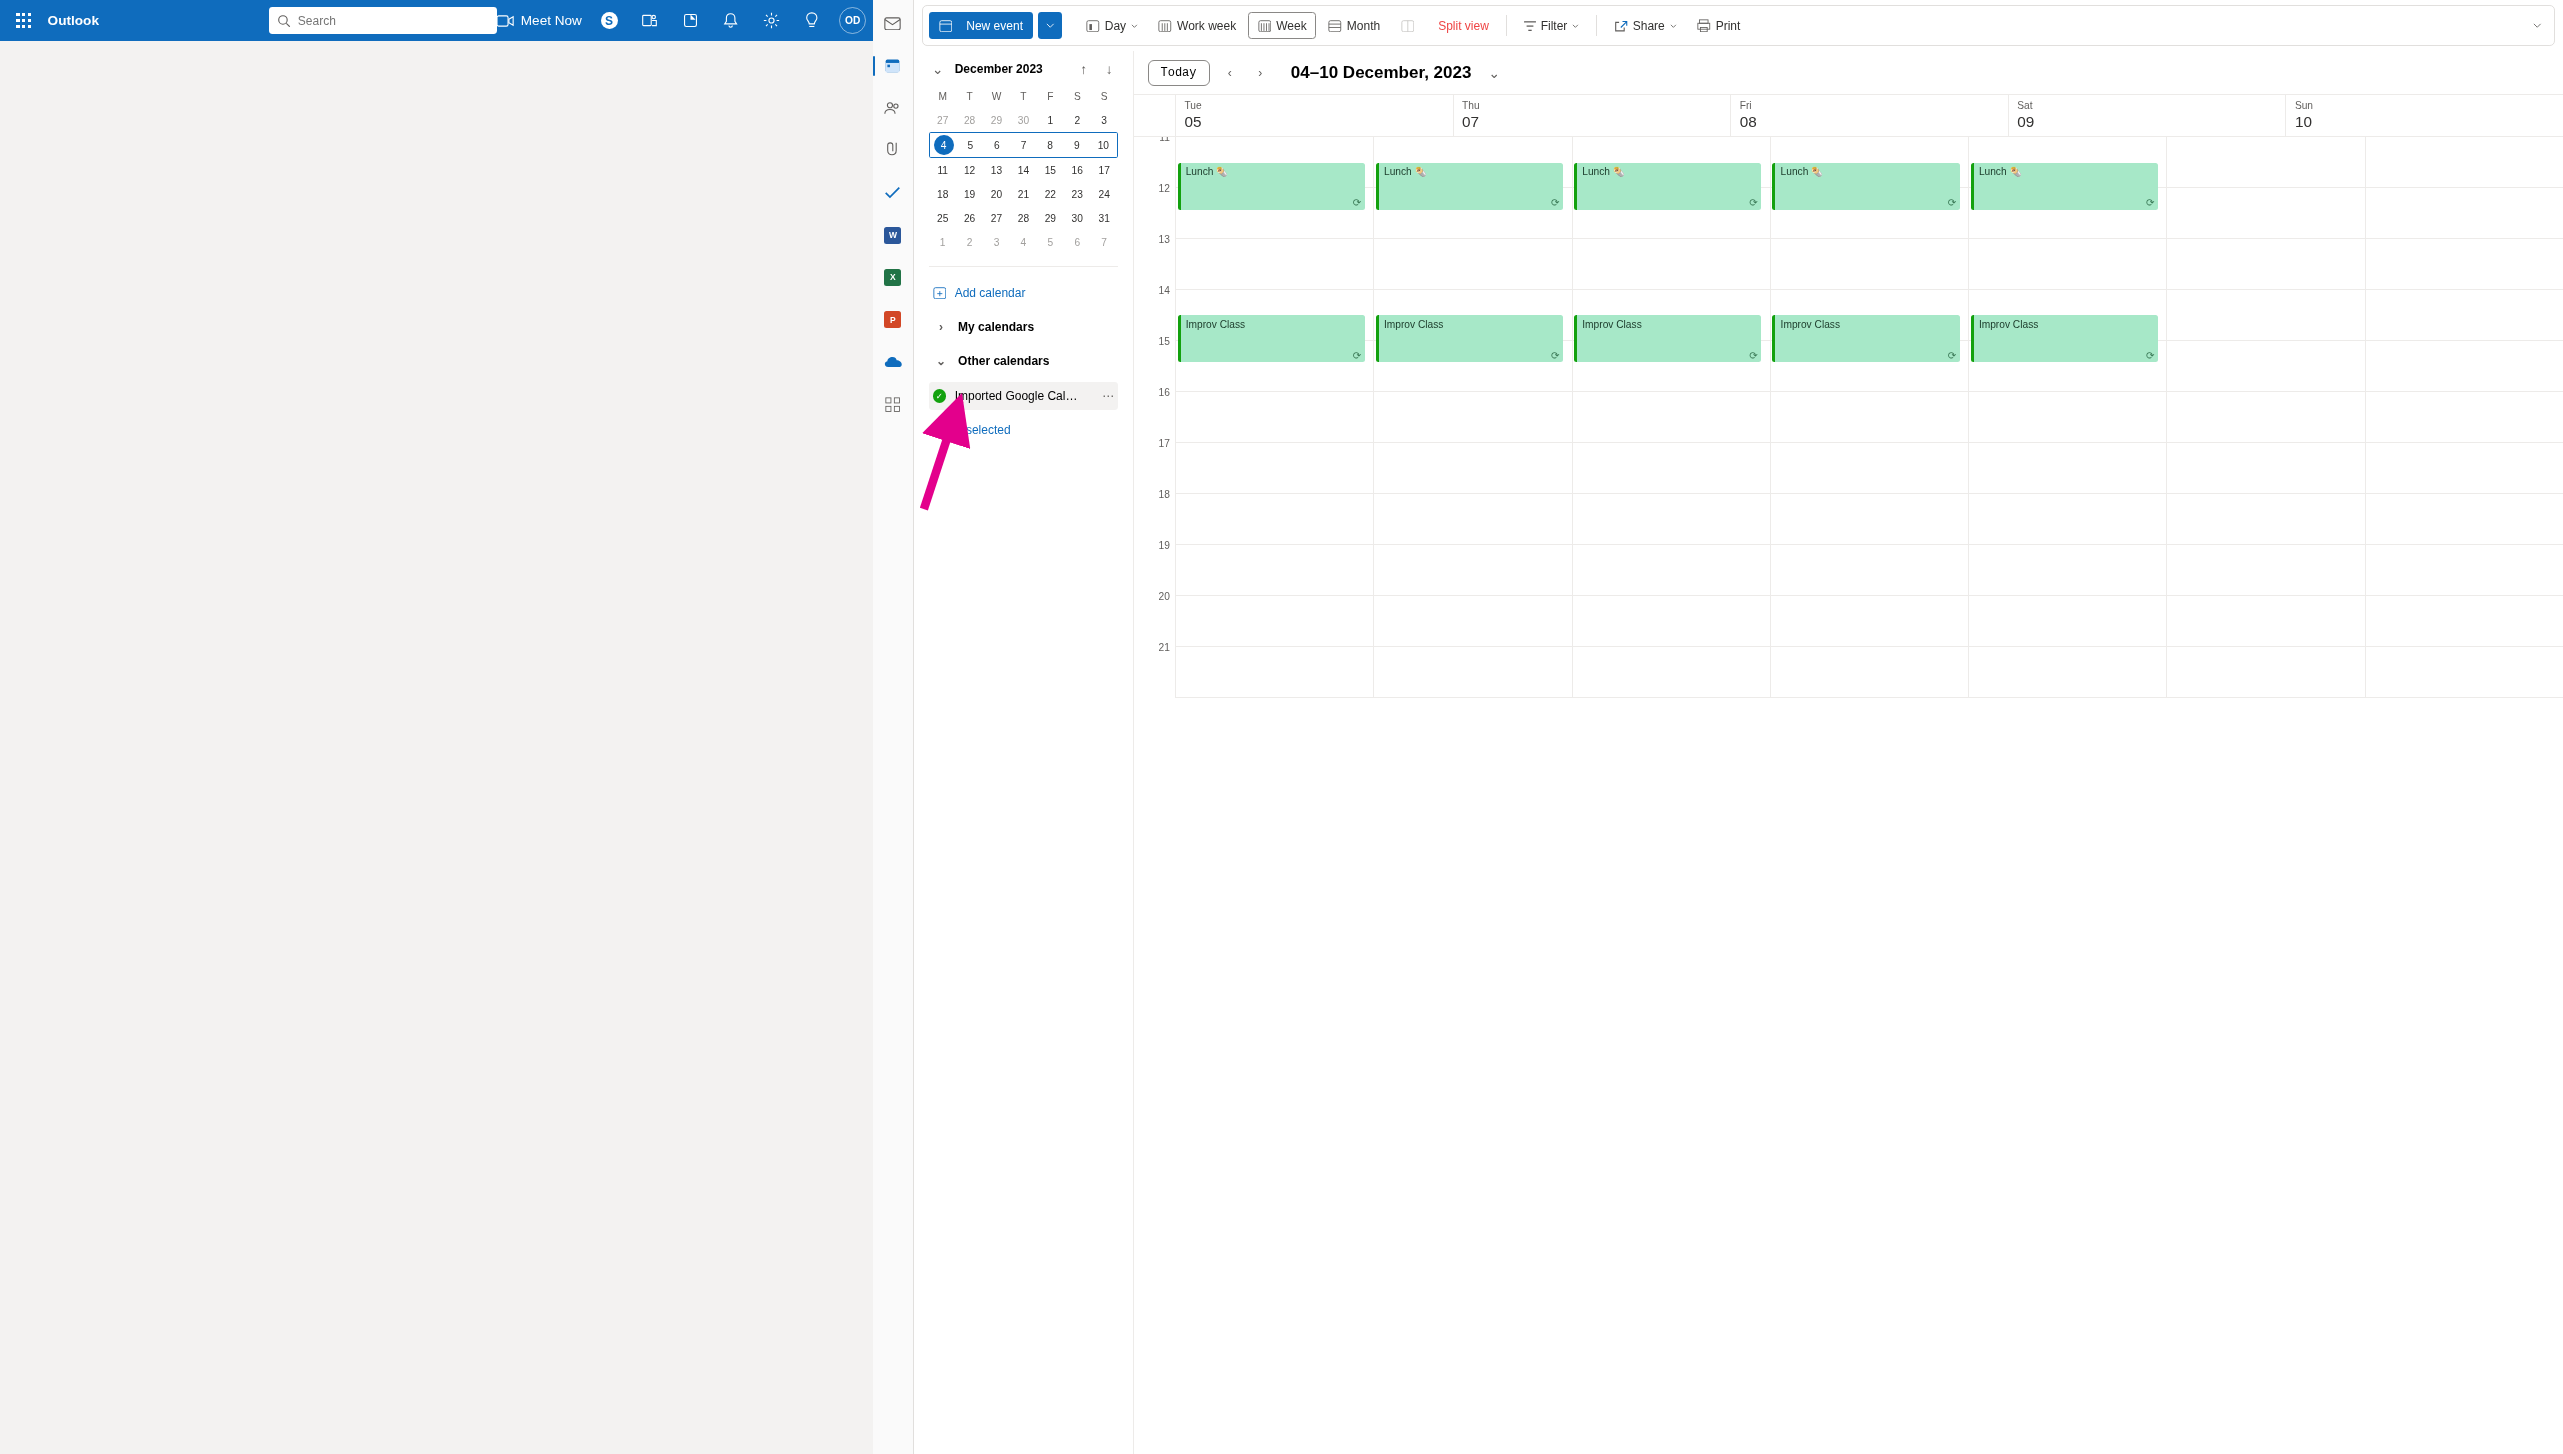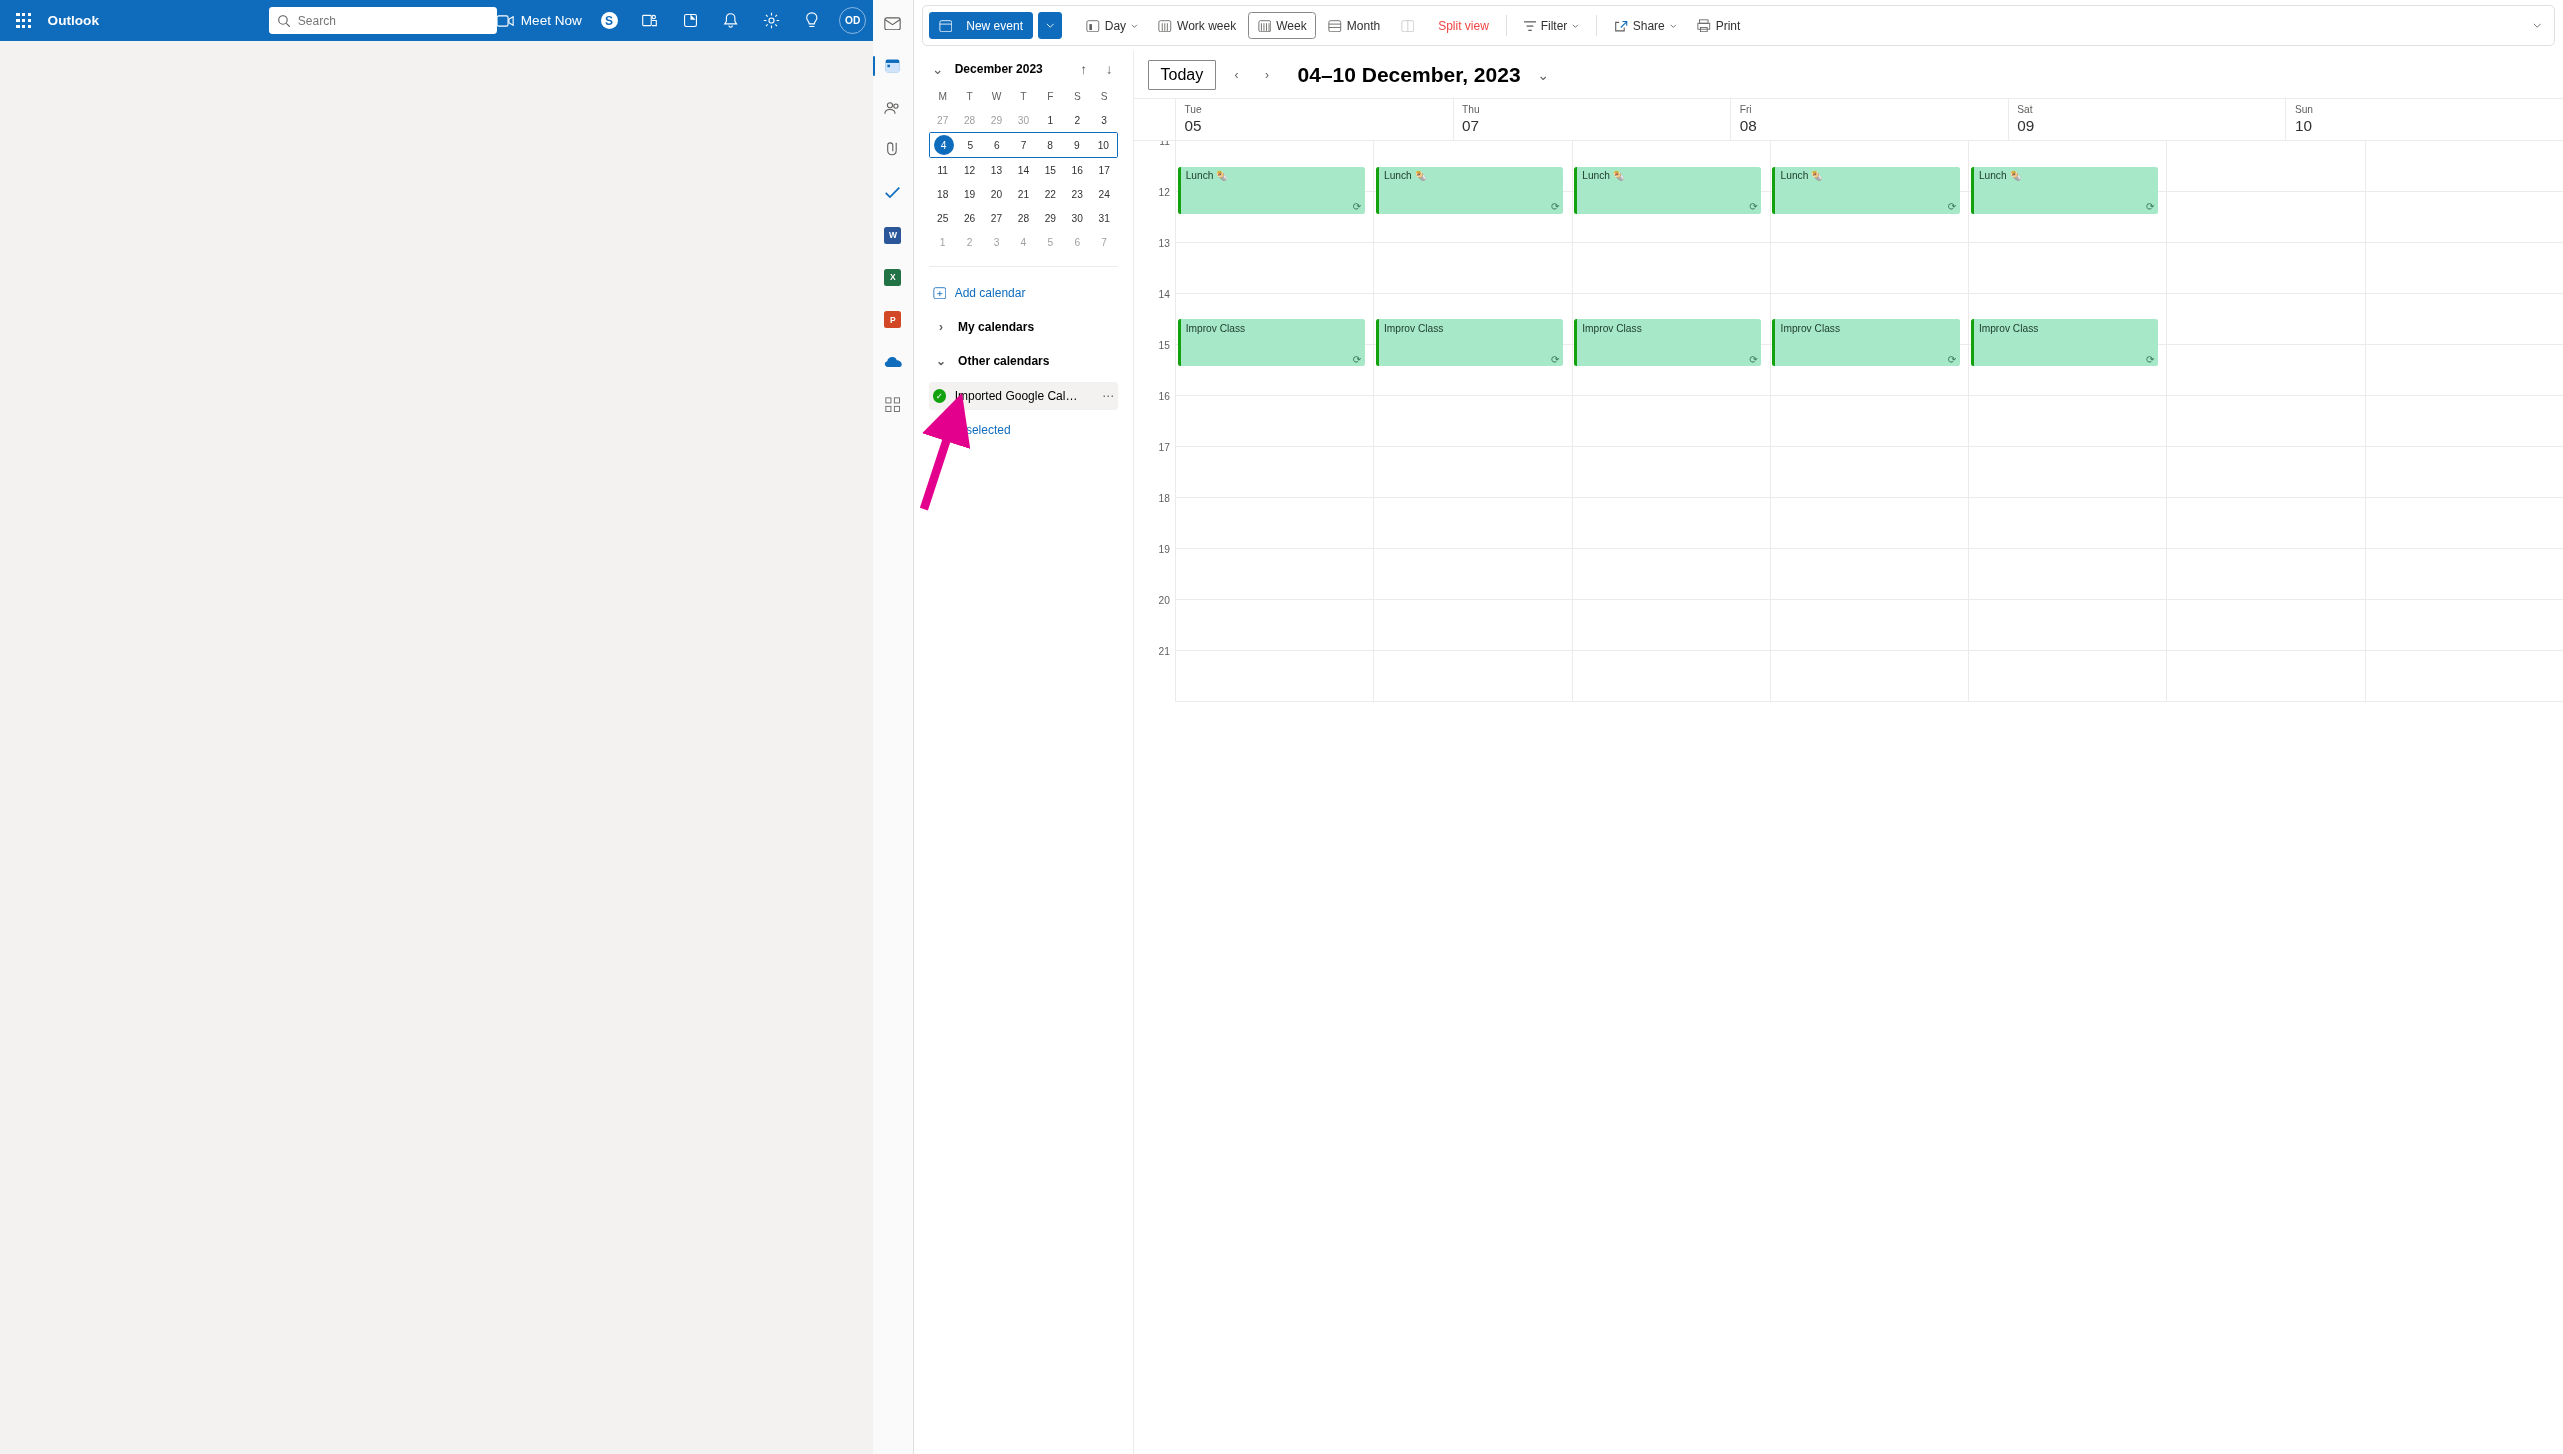--- a/index.html
+++ b/index.html
@@ -63,23 +63,23 @@
 
 .side-link { color: #0f6cbd; font-size: 12px; cursor: pointer; display: flex; align-items: center; gap: 8.5px; padding: 6.8px 3.4px; }
 .side-section { font-size: 12px; font-weight: 600; display: flex; align-items: center; gap: 8.5px; padding: 6.8px 3.4px; cursor: pointer; }
 .cal-item { display: flex; align-items: center; gap: 8.5px; padding: 6.8px 3.4px; font-size: 12px; border-radius: 3.4px; background: #f3f2f1; position: relative; }
 .cal-dot { width: 13.6px; height: 13.6px; border-radius: 50%; display: flex; align-items: center; justify-content: center; color: #fff; font-size: 8.5px; }
 .cal-item .more { margin-left: auto; color: #605e5c; cursor: pointer; }
 
 
 .calarea { flex: 1; display: flex; flex-direction: column; overflow: hidden; }
 .cal-header-row { display: flex; align-items: center; padding: 8.5px 13.6px; gap: 10.2px; }
-.today-btn { border: 0.8px solid #8a8886; border-radius: 1px; padding: 5.1px 12px; font-size: 16px; cursor: pointer; }
+.today-btn { border: 0.8px solid #8a8886; border-radius: 6px; padding: 5.1px 12px; font-size: 12px; cursor: pointer; font-family: Liberation Mono, monospace; }
 .navchev { cursor: pointer; color: #605e5c; width: 20.3px; text-align: center; font-size: 12px; }
-.range-label { font-size: 21px; font-weight: 600; margin-left: 10.2px; }
+.range-label { font-size: 17px; font-weight: 600; margin-left: 10.2px; }
 .range-dd { color: #605e5c; margin-left: 6.8px; cursor: pointer; }
 
 .day-headers { display: flex; border-top: 0.8px solid #edebe9; border-bottom: 0.8px solid #edebe9; }
 .time-gutter-hdr { width: 41px; }
 .day-hdr { flex: 1; border-left: 0.8px solid #edebe9; padding: 5.1px 8.5px; }
 .day-hdr .dow { font-size: 10.2px; color: #605e5c; }
 .day-hdr .dnum { font-size: 15.3px; color: #323130; margin-top: 1.7px; }
 .day-hdr .dnum.today-circle { background: #0f6cbd; color: #fff; border-radius: 50%; width: 24px; height: 24px; display: flex; align-items: center; justify-content: center; }
 
 .grid-wrap { flex: 1; overflow-y: auto; position: relative; }

